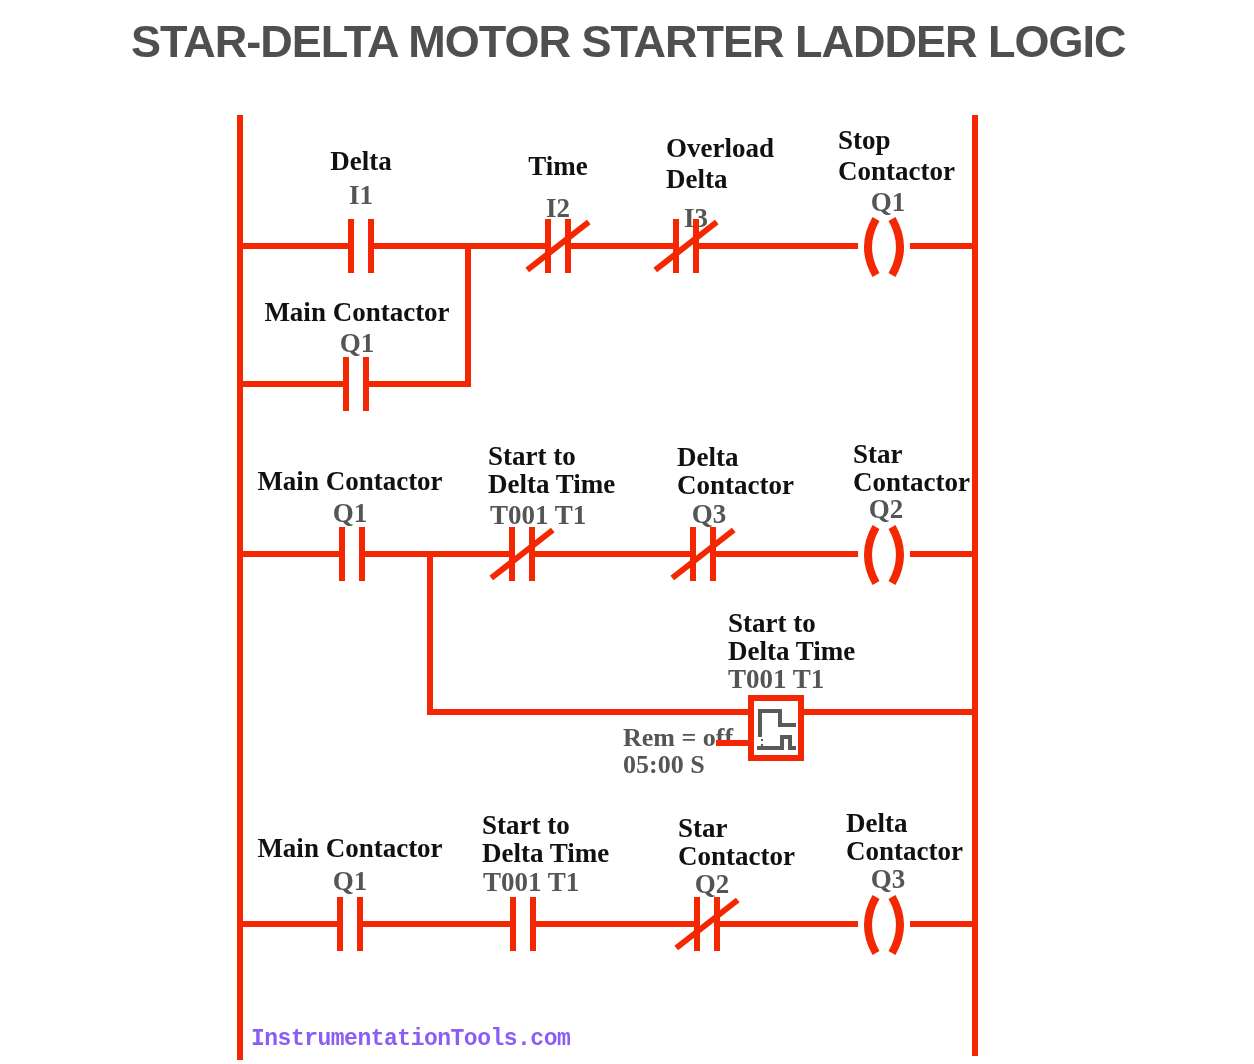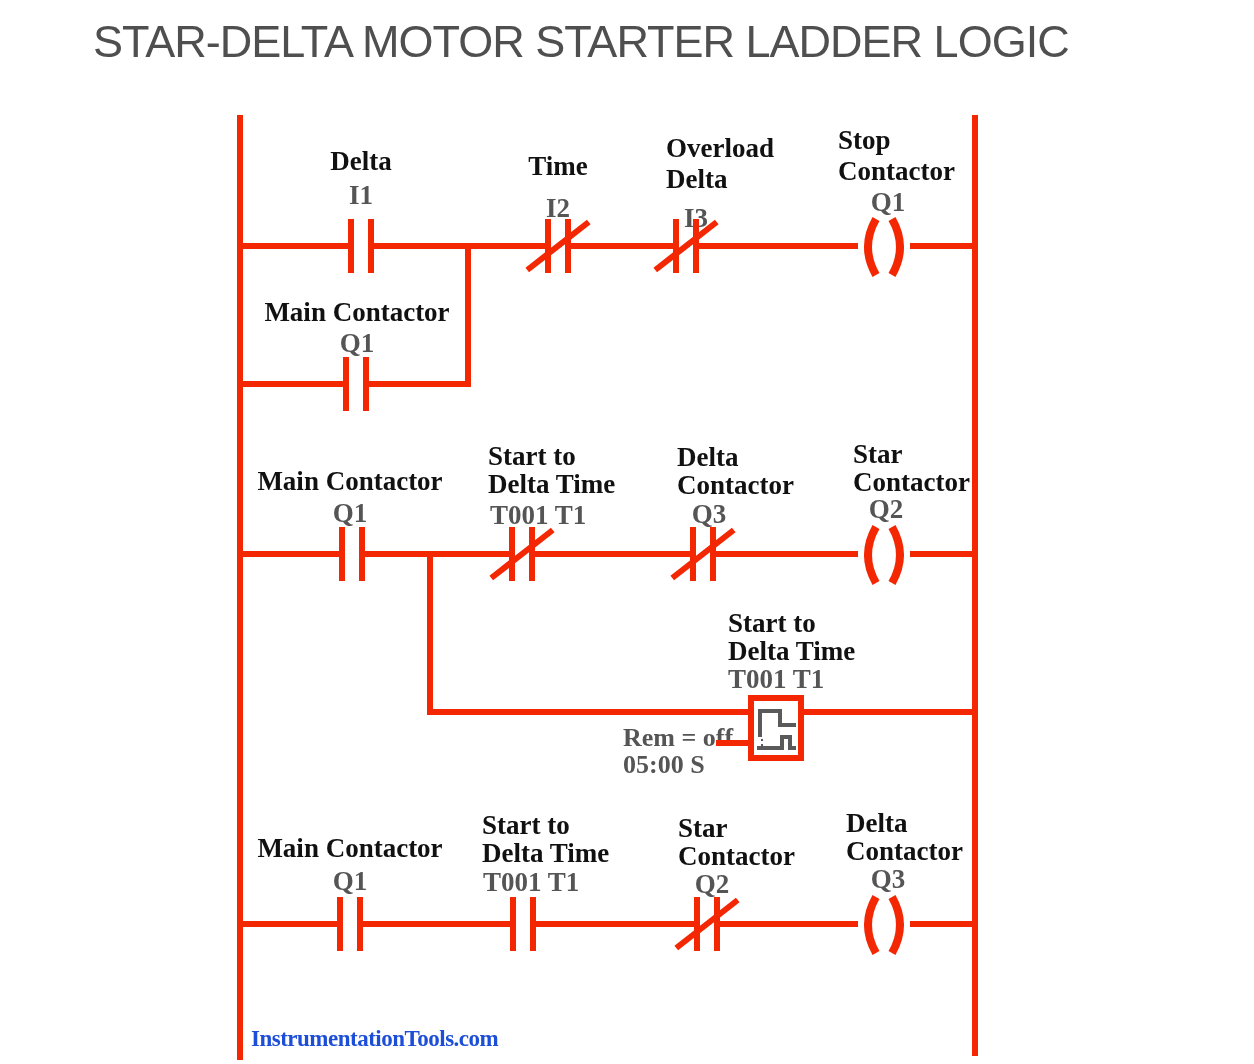--- a/index.html
+++ b/index.html
@@ -4,24 +4,24 @@
 <style>
   :root{
     --wire:#f42703;
     --label:#111111;
     --tag:#555555;
     --heading:#4f4f4f;
   }
   html,body{margin:0;padding:0;background:#ffffff;}
   .canvas{position:relative;width:1254px;height:1064px;background:#ffffff;overflow:hidden;
           font-family:"Liberation Serif",serif;}
-  .page-title{position:absolute;font-family:"Liberation Sans",sans-serif;font-weight:normal;
-          font-size:45px;letter-spacing:-1px;color:var(--heading);white-space:nowrap;}
-  .footer{position:absolute;font-family:Liberation Serif, serif;font-weight:bold;
-          font-size:23px;letter-spacing:-0.5px;color:#1d4ed8;white-space:nowrap;}
+  .page-title{position:absolute;font-family:"Liberation Sans",sans-serif;font-weight:bold;
+          font-size:45px;letter-spacing:-1px;color:var(--heading);white-space:nowrap;margin-left:38px;}
+  .footer{position:absolute;font-family:Liberation Mono, monospace;font-weight:bold;
+          font-size:23px;letter-spacing:-0.5px;color:#8b5cf6;white-space:nowrap;}
   .hline,.vline{position:absolute;background:var(--wire);}
   .lbl{position:absolute;font-weight:bold;font-size:27px;color:var(--label);
        line-height:28px;white-space:nowrap;}
   .tag{color:var(--tag);}
   .ctr{transform:translateX(-50%);}
   .contact{position:absolute;width:26px;height:54px;}
   .contact .bar{position:absolute;top:0;width:6px;height:54px;background:var(--wire);}
   .contact .b1{left:0;}
   .contact .b2{left:20px;}
   .contact .cgap{position:absolute;left:6px;top:24px;width:14px;height:6px;background:#ffffff;}

